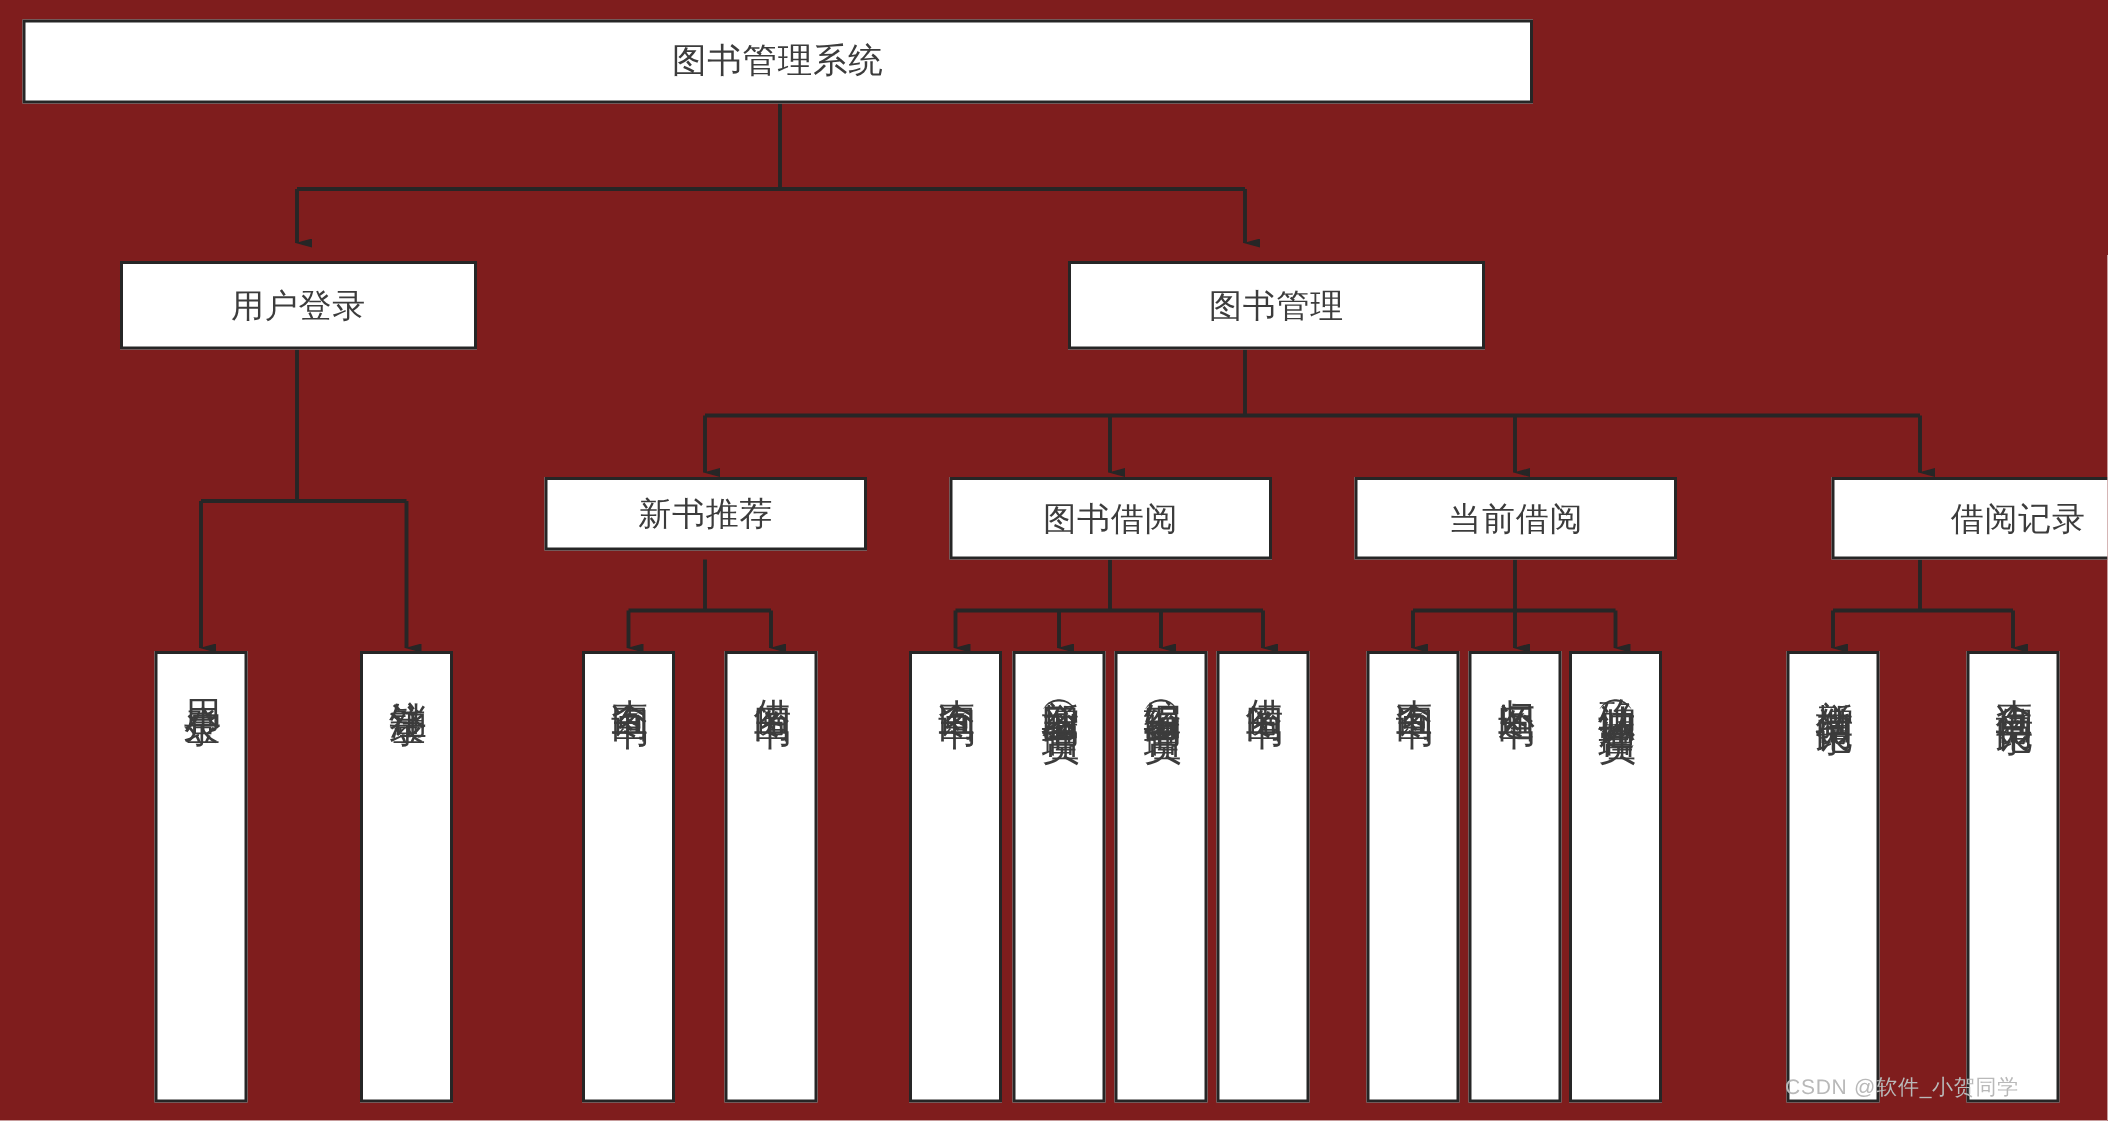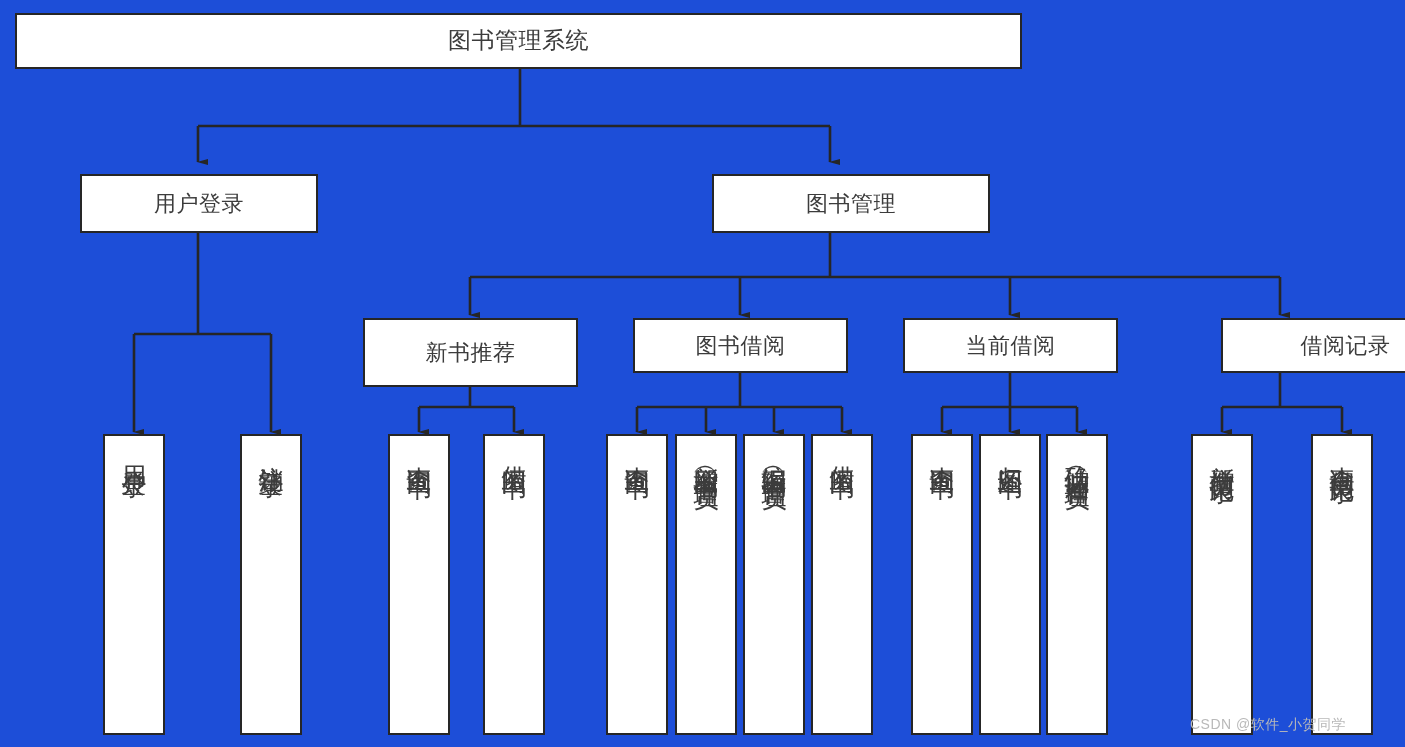--- a/index.html
+++ b/index.html
@@ -7,21 +7,21 @@
     padding: 0;
     background: #ffffff;
   }
   body {
     font-family: "Liberation Sans", "DejaVu Sans", sans-serif;
   }
   #canvas {
     position: relative;
     width: 1405px;
     height: 747px;
-    background: #1d4ed8;
+    background: #7f1d1d;
     overflow: hidden;
   }
   #wires {
     position: absolute;
     left: 0;
     top: 0;
     width: 1405px;
     height: 747px;
   }
   .node {
@@ -128,21 +128,21 @@
     <span class="label">图书管理系统</span>
   </div>
 
   <div class="node horiz" style="left:80px; top:174px; width:238px; height:59px;">
     <span class="label">用户登录</span>
   </div>
   <div class="node horiz" style="left:712px; top:174px; width:278px; height:59px;">
     <span class="label">图书管理</span>
   </div>
 
-  <div class="node horiz" style="left:363px; top:318px; width:215px; height:69px;">
+  <div class="node horiz" style="left:363px; top:318px; width:215px; height:49px;">
     <span class="label">新书推荐</span>
   </div>
   <div class="node horiz" style="left:633px; top:318px; width:215px; height:55px;">
     <span class="label">图书借阅</span>
   </div>
   <div class="node horiz" style="left:903px; top:318px; width:215px; height:55px;">
     <span class="label">当前借阅</span>
   </div>
   <div class="node horiz" style="left:1173px; top:318px; width:249px; height:55px;margin-left:48px;">
     <span class="label">借阅记录</span>

